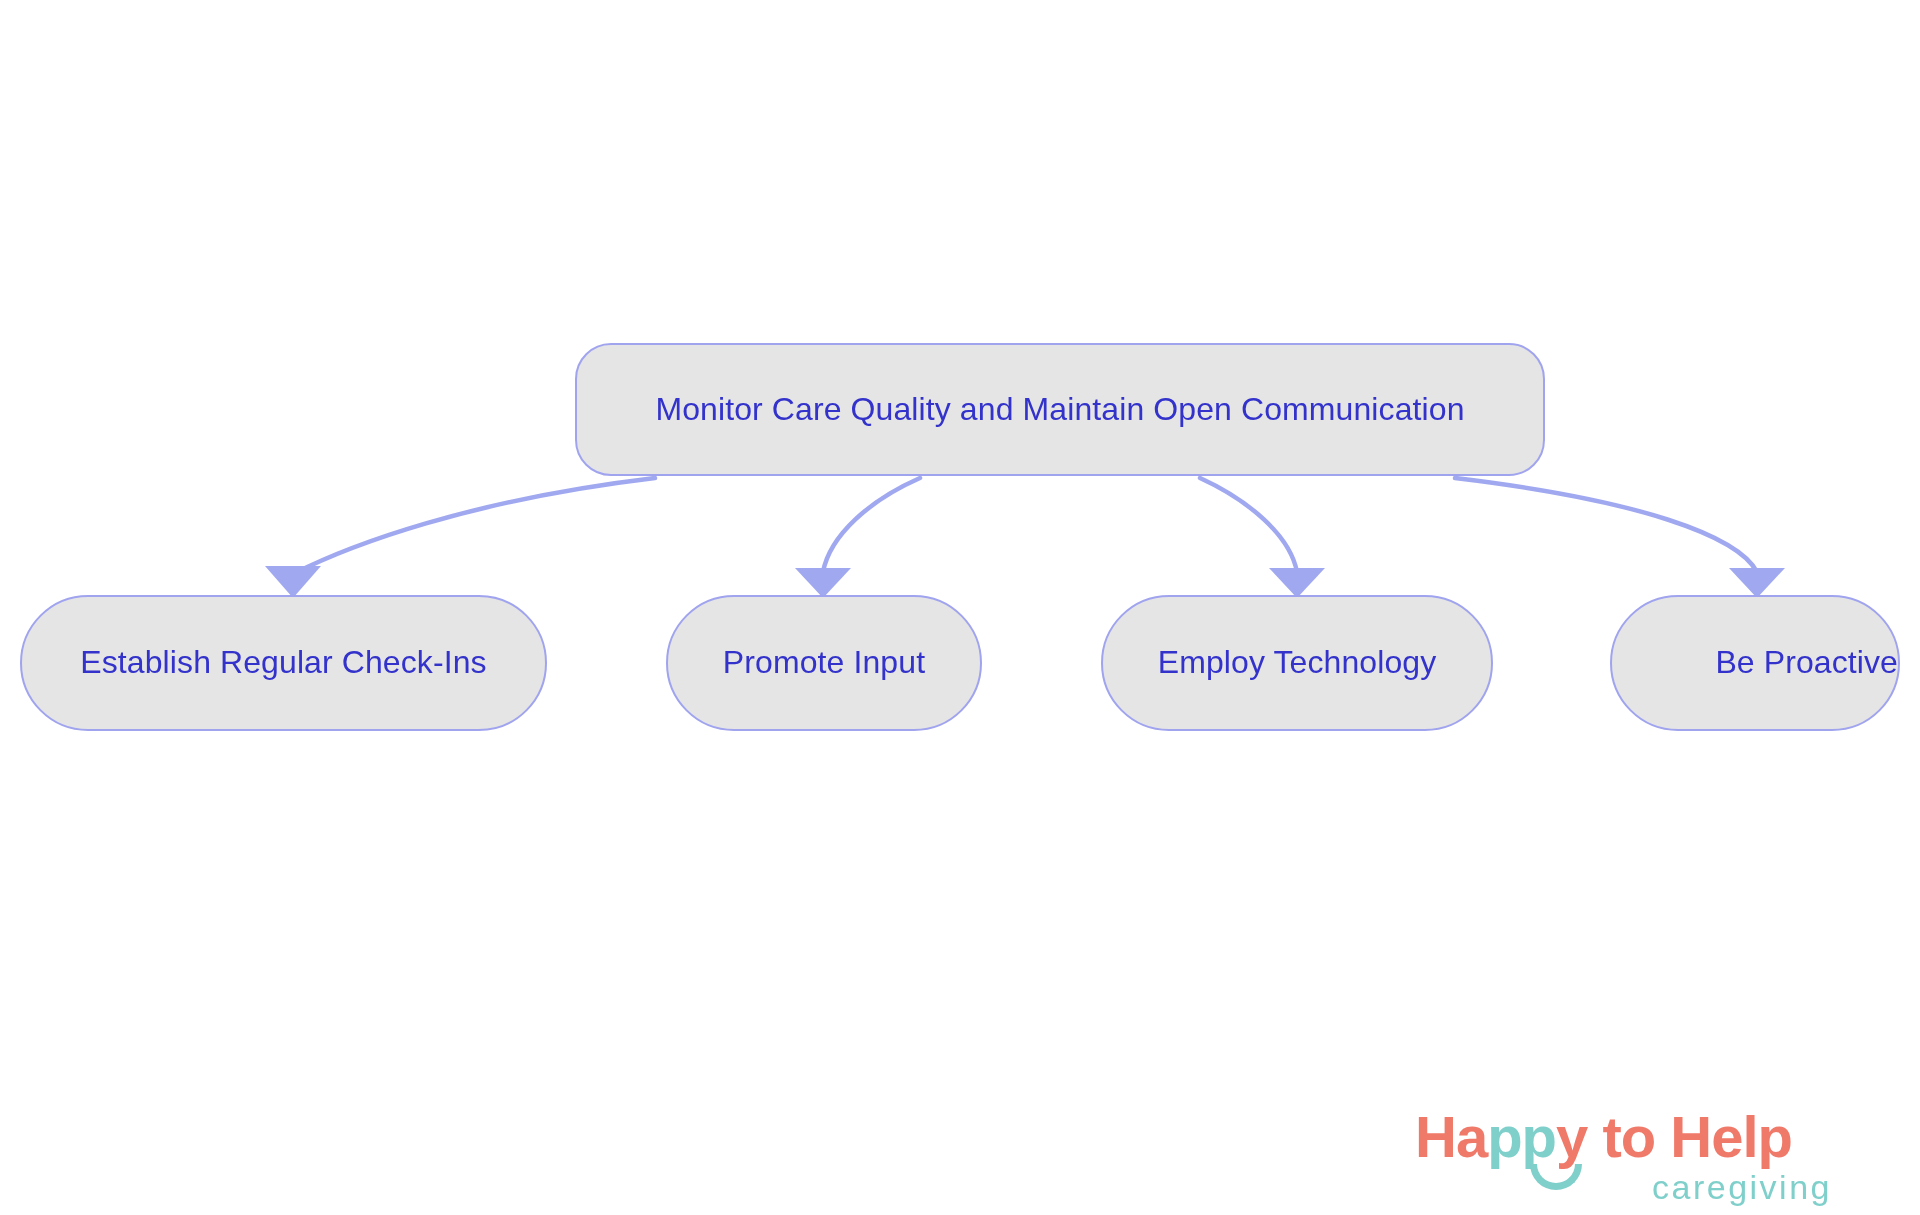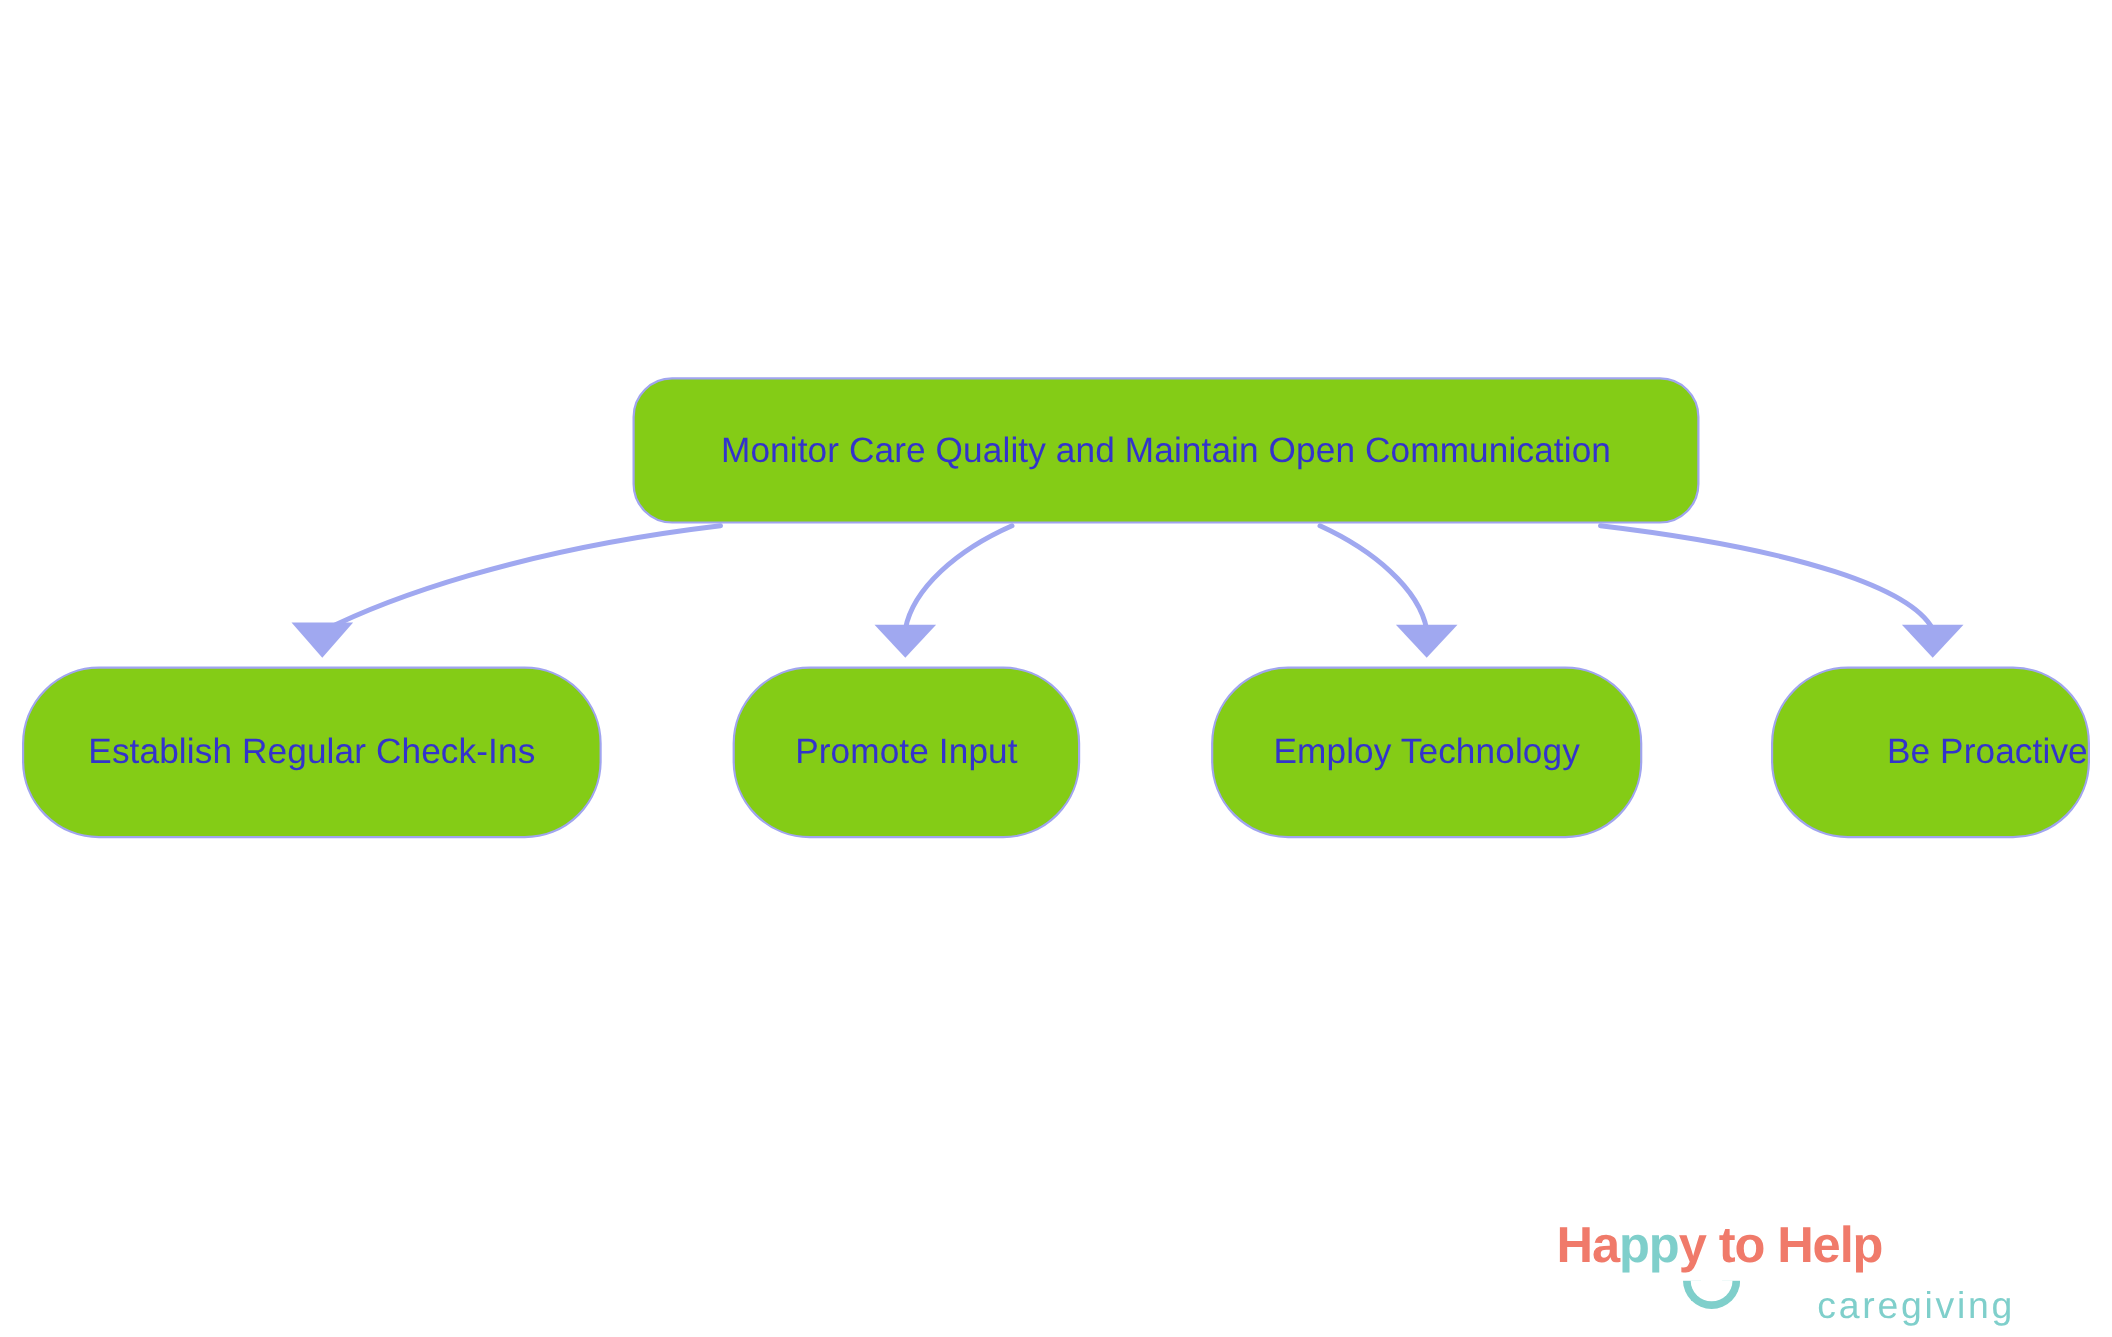--- a/index.html
+++ b/index.html
@@ -23,21 +23,21 @@
     width: 1920px;
     height: 1215px;
     pointer-events: none;
   }
   .node {
     position: absolute;
     box-sizing: border-box;
     display: flex;
     align-items: center;
     justify-content: center;
-    background: #84cc16;
+    background: #e5e5e5;
     border: 2.5px solid #a0a4ef;
     color: #3333cc;
     text-align: center;
     letter-spacing: 0.1px;
   }
   .node-label {
     display: block;
     white-space: nowrap;
     line-height: 1.1;
   }
@@ -45,41 +45,41 @@
   #node-root {
     left: 575px;
     top: 343px;
     width: 970px;
     height: 133px;
     border-radius: 36px;
   }
   #node-root .node-label { font-size: 32px; }
 
   
-  .child { border-radius: 70px; height: 156px; margin-top: 11px; }
+  .child { border-radius: 70px; height: 136px; }
   .child .node-label { font-size: 32px; }
 
   #node-c0 { left: 20px;   top: 595px; width: 527px; }
   #node-c1 { left: 666px;  top: 595px; width: 316px; }
   #node-c2 { left: 1101px; top: 595px; width: 392px; }
   #node-c3 { left: 1610px; top: 595px; width: 290px; justify-content: flex-end; }
 
   
   #logo {
     position: absolute;
     left: 1415px;
     top: 1108px;
     width: 490px;
     height: 100px;
   }
   #logo-wordmark {
     position: absolute;
     left: 0;
     top: 0;
-    font-size: 46px;
+    font-size: 58px;
     font-weight: bold;
     letter-spacing: -1px;
     line-height: 1;
     white-space: nowrap;
   }
   #logo-wordmark .lg-coral { color: #f07a6a; }
   #logo-wordmark .lg-teal  { color: #7fcfcb; }
   #logo-smile {
     position: absolute;
     left: 115px;

